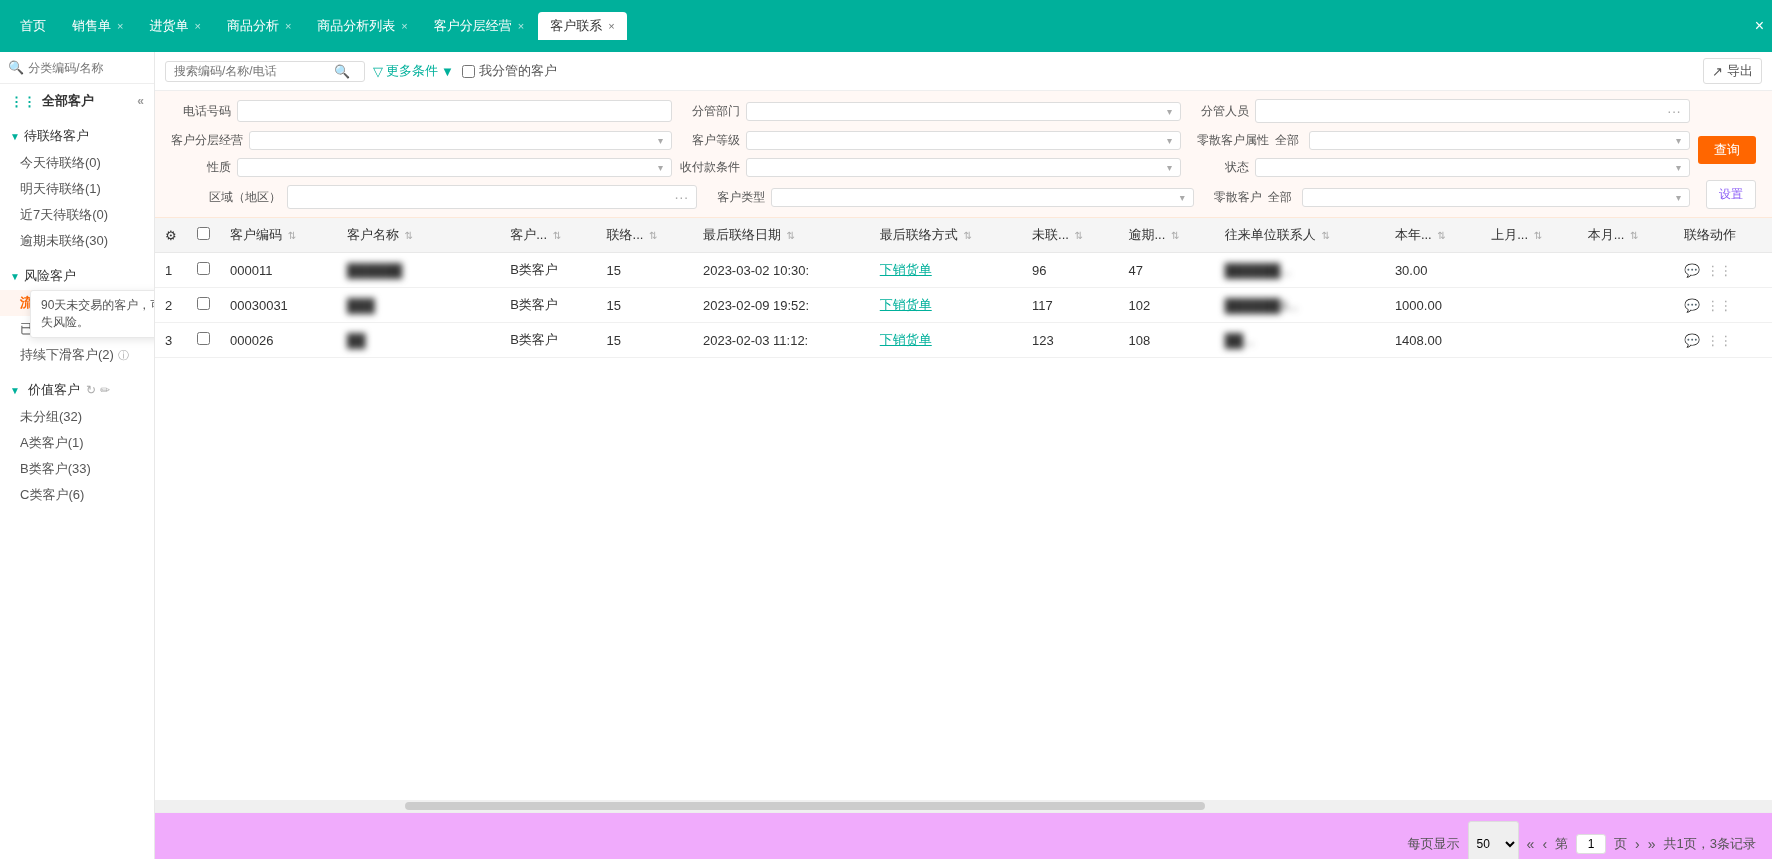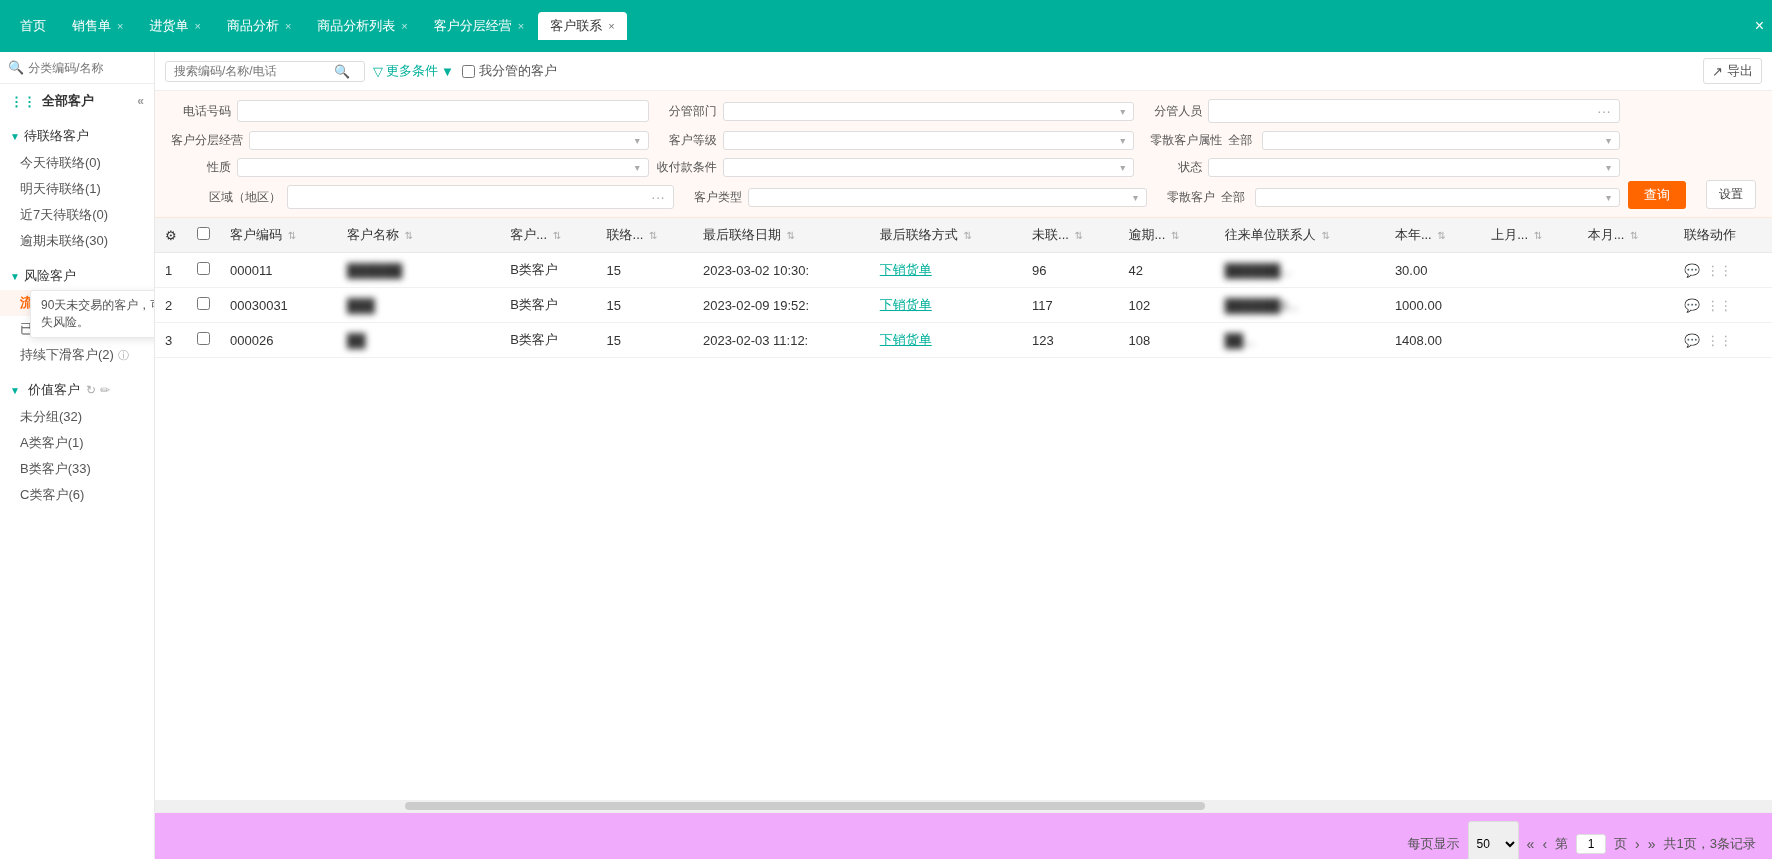--- a/index.html
+++ b/index.html
@@ -57,21 +57,21 @@
     
     .filter-panel { background: #fff8f5; border-bottom: 1px solid #fde8d8; padding: 8px 16px; }
     .filter-row { display: flex; align-items: center; margin-bottom: 8px; gap: 8px; }
     .filter-item { display: flex; align-items: center; flex: 1; gap: 6px; }
     .filter-label { color: #555; font-size: 12px; white-space: nowrap; min-width: 60px; text-align: right; }
     .filter-input { border: 1px solid #ddd; border-radius: 3px; padding: 3px 8px; font-size: 12px; flex: 1; outline: none; background: white; }
     .filter-select { display: flex; align-items: center; border: 1px solid #ddd; border-radius: 3px; padding: 3px 8px; font-size: 12px; flex: 1; background: white; cursor: pointer; justify-content: space-between; }
     .filter-select .arrow { color: #aaa; font-size: 10px; }
     .filter-dots { color: #aaa; cursor: pointer; font-size: 14px; }
     .query-btn { background: #ff6600; color: white; border: none; border-radius: 3px; padding: 5px 16px; font-size: 13px; cursor: pointer; }
-    .settings-btn { background: white; color: #404040; border: 1px solid #ddd; border-radius: 3px; padding: 5px 12px; font-size: 12px; cursor: pointer; display: block; margin-top: 4px; }
+    .settings-btn { background: white; color: #8b5cf6; border: 1px solid #ddd; border-radius: 3px; padding: 5px 12px; font-size: 12px; cursor: pointer; display: block; margin-top: 4px; }
 
     
     .table-area { flex: 1; overflow: auto; padding: 0; }
     table { width: 100%; border-collapse: collapse; font-size: 12px; }
     thead tr { background: #f5f5f5; }
     thead th { padding: 8px 10px; text-align: left; border-bottom: 1px solid #e8e8e8; color: #333; font-weight: normal; white-space: nowrap; position: relative; }
     thead th .sort-arrow { color: #aaa; font-size: 10px; margin-left: 2px; }
     tbody tr { border-bottom: 1px solid #f0f0f0; }
     tbody td { padding: 8px 10px; color: #333; white-space: nowrap; }
     .link-text { color: #00b09b; text-decoration: underline; cursor: pointer; }
@@ -309,21 +309,21 @@
             <div class="filter-item">
               <span class="filter-label">零散客户</span>
               <span style="font-size:12px;color:#555;">全部</span>
               <div class="filter-select" style="flex:1; margin-left:4px;">
                 <span></span>
                 <span class="arrow">▾</span>
               </div>
             </div>
           </div>
         </div>
-        <div style="display:flex;flex-direction:row;align-items:flex-end;justify-content:flex-start;gap:20px;padding-top:4px;">
+        <div style="display:flex;flex-direction:column;align-items:flex-end;justify-content:flex-end;gap:12px;padding-top:4px;">
           <button class="query-btn">查询</button>
           <button class="settings-btn">设置</button>
         </div>
       </div>
     </div>
 
     <div class="table-area">
       <table>
         <thead>
           <tr>
@@ -391,21 +391,21 @@
           <tr>
             <td>1</td>
             <td><input type="checkbox" style=""></td>
             <td>000011</td>
             <td><span class="blurred">██████</span></td>
             <td>B类客户</td>
             <td>15</td>
             <td>2023-03-02 10:30:</td>
             <td><span class="link-text">下销货单</span></td>
             <td>96</td>
-            <td>42</td>
+            <td>47</td>
             <td><span class="blurred">██████...</span></td>
             <td>30.00</td>
             <td></td>
             <td></td>
             <td>
               <div class="action-icons">
                 <span title="联络">💬</span>
                 <span title="更多">⋮⋮</span>
               </div>
             </td>

